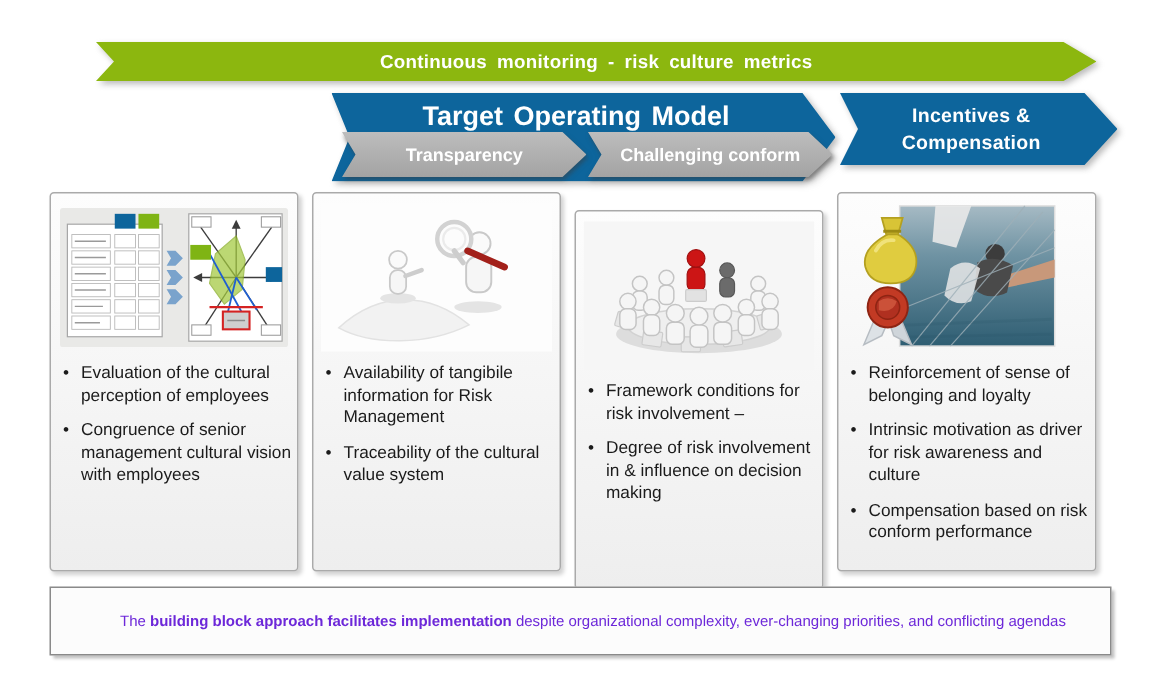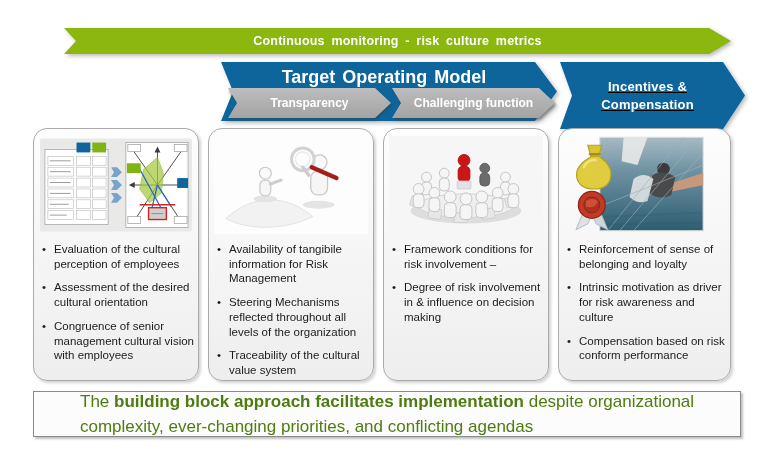--- a/index.html
+++ b/index.html
@@ -8,75 +8,75 @@
 
   
   .chev-wrap{position:absolute;filter:drop-shadow(2px 2px 2px rgba(100,100,100,.45));}
   .chev{width:100%;height:100%;display:flex;align-items:center;justify-content:center;
         clip-path:polygon(0 0, calc(100% - 22px) 0, 100% 50%, calc(100% - 22px) 100%, 0 100%, 12px 50%);}
   .banner-wrap{left:64px;top:28px;width:667px;height:26px;}
   .banner{background:#8cb70f;color:#fff;font-weight:bold;font-size:12.5px;word-spacing:3px;letter-spacing:.2px;text-align:right;}
 
   .pillar{color:#fff;font-weight:bold;font-size:13px;text-align:center;letter-spacing:.2px;}
   .arrow1-wrap{left:33px;top:62px;width:186px;height:59px;}
-  .arrow3-wrap{left:560px;top:62px;width:185px;height:67px;text-decoration:underline;}
+  .arrow3-wrap{left:560px;top:62px;width:185px;height:48px;}
   .arrow-blue{background:#0d659c;}
   .arrow1 .lbl{padding-left:6px;padding-right:16px;}
   .arrow3 .lbl{max-width:115px;line-height:1.35;padding-right:10px;}
 
   .arrow2-wrap{position:absolute;left:221px;top:62px;width:336px;height:59px;filter:drop-shadow(2px 2px 2px rgba(100,100,100,.45));}
   .arrow2-shape{position:absolute;inset:0;background:#0d659c;
         clip-path:polygon(0 0, calc(100% - 22px) 0, 100% 50%, calc(100% - 22px) 100%, 0 100%, 12px 50%);}
   .arrow2-title{position:absolute;left:10px;right:20px;top:5px;text-align:center;color:#fff;font-weight:bold;font-size:18px;word-spacing:2px;}
   .subchev-wrap{position:absolute;top:26px;height:30px;filter:drop-shadow(1px 2px 1.5px rgba(60,60,60,.5));}
   .sub1-wrap{left:7px;width:163px;}
   .sub2-wrap{left:171px;width:163px;}
   .subchev{width:100%;height:100%;display:flex;align-items:center;justify-content:center;
         background:linear-gradient(#bdbdbd,#a3a3a3);color:#fff;font-weight:bold;font-size:12px;
         clip-path:polygon(0 0, calc(100% - 16px) 0, 100% 50%, calc(100% - 16px) 100%, 0 100%, 9px 50%);}
 
   
   .col-box{position:absolute;top:128px;height:253px;background:linear-gradient(#fdfdfd,#eeeeee);
-        border:1px solid #aaaaaa;border-radius:14px;box-shadow:2px 2px 3px rgba(0,0,0,.18);box-sizing:border-box;}
+        border:1px solid #aaaaaa;border-radius:3px;box-shadow:2px 2px 3px rgba(0,0,0,.18);box-sizing:border-box;}
   .box1{left:33px;width:166px;}
   .box2{left:208px;width:166px;}
-  .box3{left:383px;width:166px;}
+  .box3{left:383px;width:166px;margin-top:12px;}
   .box4{left:558px;width:173px;}
   .figure{height:102px;margin:5px 5px 3px 5px;overflow:hidden;}
   .figure svg{display:block;width:100%;height:100%;}
   ul.bullets{list-style:none;margin:6px 4px 0 8px;padding:0;color:#1b1b1b;font-size:11.5px;line-height:1.28;}
   ul.bullets li{position:relative;padding-left:12px;margin-bottom:9px;}
   ul.bullets li::before{content:"\2022";position:absolute;left:0;top:0;color:#1b1b1b;}
 
   
   .footer{position:absolute;left:33px;top:391px;width:708px;height:46px;background:#fcfcfc;border:1px solid #8a8a8a;
         box-sizing:border-box;box-shadow:2px 2px 2px rgba(0,0,0,.25);display:flex;align-items:center;}
   .footer-tri-wrap{position:absolute;left:0;top:1px;width:32px;height:42px;filter:drop-shadow(1px 2px 1px rgba(60,60,60,.45));}
   .footer-tri{width:100%;height:100%;background:#8cb70f;clip-path:polygon(0 0, 100% 50%, 0 100%);}
-  .footer-text{margin-left:46px;margin-right:14px;font-size:17px;color:#4d7c0f;line-height:1.5;}
+  .footer-text{margin-left:46px;margin-right:14px;font-size:10px;color:#6d28d9;line-height:1.5;text-align:right;}
   .footer-text b{font-weight:bold;}
 </style>
 </head>
 <body>
 
 <div class="slide">
 
   <div class="chev-wrap banner-wrap">
     <div class="chev banner">Continuous monitoring  - risk culture metrics</div>
   </div>
 
 
   <div class="arrow2-wrap">
     <div class="arrow2-shape"></div>
     <div class="arrow2-title">Target Operating Model</div>
     <div class="subchev-wrap sub1-wrap">
       <div class="subchev">Transparency</div>
     </div>
     <div class="subchev-wrap sub2-wrap">
-      <div class="subchev">Challenging function</div>
+      <div class="subchev">Challenging conform</div>
     </div>
   </div>
 
   <div class="chev-wrap arrow3-wrap">
     <div class="chev arrow-blue pillar arrow3">
       <span class="lbl">Incentives &amp; Compensation</span>
     </div>
   </div>
 
   <div class="col-box box1">
@@ -155,21 +155,20 @@
           </g>
           <rect x="89" y="28" width="14" height="10" fill="#7fb414"></rect>
           <rect x="140" y="43" width="11" height="10" fill="#0d659c"></rect>
           <rect x="111" y="73" width="18" height="12" fill="#cfcfcf" stroke="#d42222" stroke-width="1.4"></rect>
           <line x1="114" y1="79" x2="126" y2="79" stroke="#8a8a8a" stroke-width="1"></line>
         </g>
       </svg>
     </div>
     <ul class="bullets">
       <li>Evaluation of the cultural perception of employees</li>
-      <li>Assessment of the desired cultural orientation</li>
       <li>Congruence of senior management cultural vision with employees</li>
     </ul>
   </div>
 
   <div class="col-box box2">
     <div class="figure">
       <svg viewBox="0 0 156 100">
         <rect x="0" y="0" width="156" height="100" fill="#fdfdfd"></rect>
         <path d="M12,84 C40,58 74,60 100,82 C72,96 34,96 12,84 Z" fill="#f2f2f2" stroke="#e2e2e2" stroke-width="1"></path>
         <g>
@@ -184,21 +183,20 @@
           <rect x="98" y="36" width="17" height="24" rx="7" fill="#f6f6f6" stroke="#c9c9c9" stroke-width="1.3"></rect>
           <circle cx="90" cy="24" r="11.5" fill="#fcfcfc" stroke="#d2d2d2" stroke-width="3"></circle>
           <circle cx="90" cy="24" r="7.5" fill="none" stroke="#ebebeb" stroke-width="1.5"></circle>
           <line x1="99" y1="32" x2="124" y2="43" stroke="#a2201a" stroke-width="4.5" stroke-linecap="round"></line>
           <line x1="96" y1="40" x2="90" y2="32" stroke="#cdcdcd" stroke-width="3.5" stroke-linecap="round"></line>
         </g>
       </svg>
     </div>
     <ul class="bullets">
       <li>Availability of tangibile information for Risk Management</li>
-      <li>Steering Mechanisms reflected throughout all levels of the organization</li>
       <li>Traceability of the cultural value system</li>
     </ul>
   </div>
 
   <div class="col-box box3">
     <div class="figure">
       <svg viewBox="0 0 156 100">
         <rect x="0" y="0" width="156" height="100" fill="#f6f6f6"></rect>
         <ellipse cx="78" cy="76" rx="56" ry="13" fill="#dddddd"></ellipse>
         <ellipse cx="78" cy="71" rx="48" ry="12" fill="#efefef" stroke="#d2d2d2" stroke-width="1"></ellipse>

